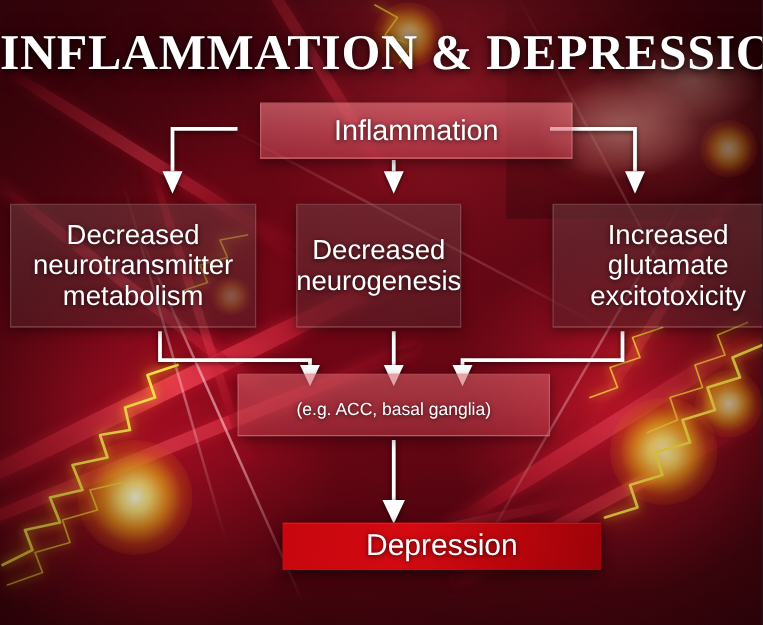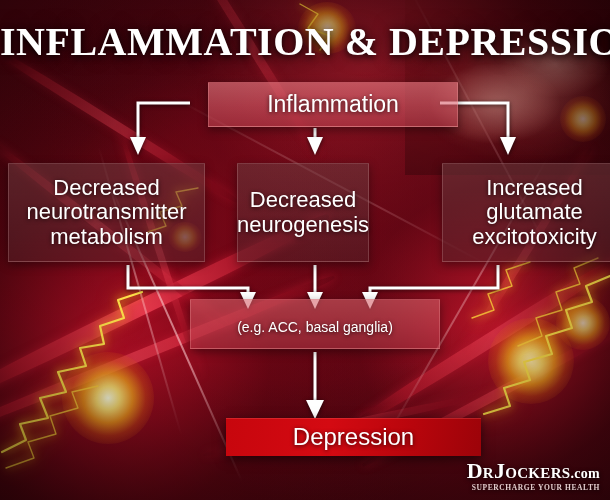--- a/index.html
+++ b/index.html
@@ -285,18 +285,14 @@
   </div>
 
   <div class="box box-altered">
     <span class="altered-sub">(e.g. ACC, basal ganglia)</span>
   </div>
 
   <div class="box box-depression">
     <span>Depression</span>
   </div>
 
-  <div class="logo">
-    <div class="logo-main"><span>DrJockers</span><span class="dotcom">.com</span></div>
-    <div class="logo-tag">SUPERCHARGE YOUR HEALTH</div>
-  </div>
 
 </div>
 
 </body></html>

